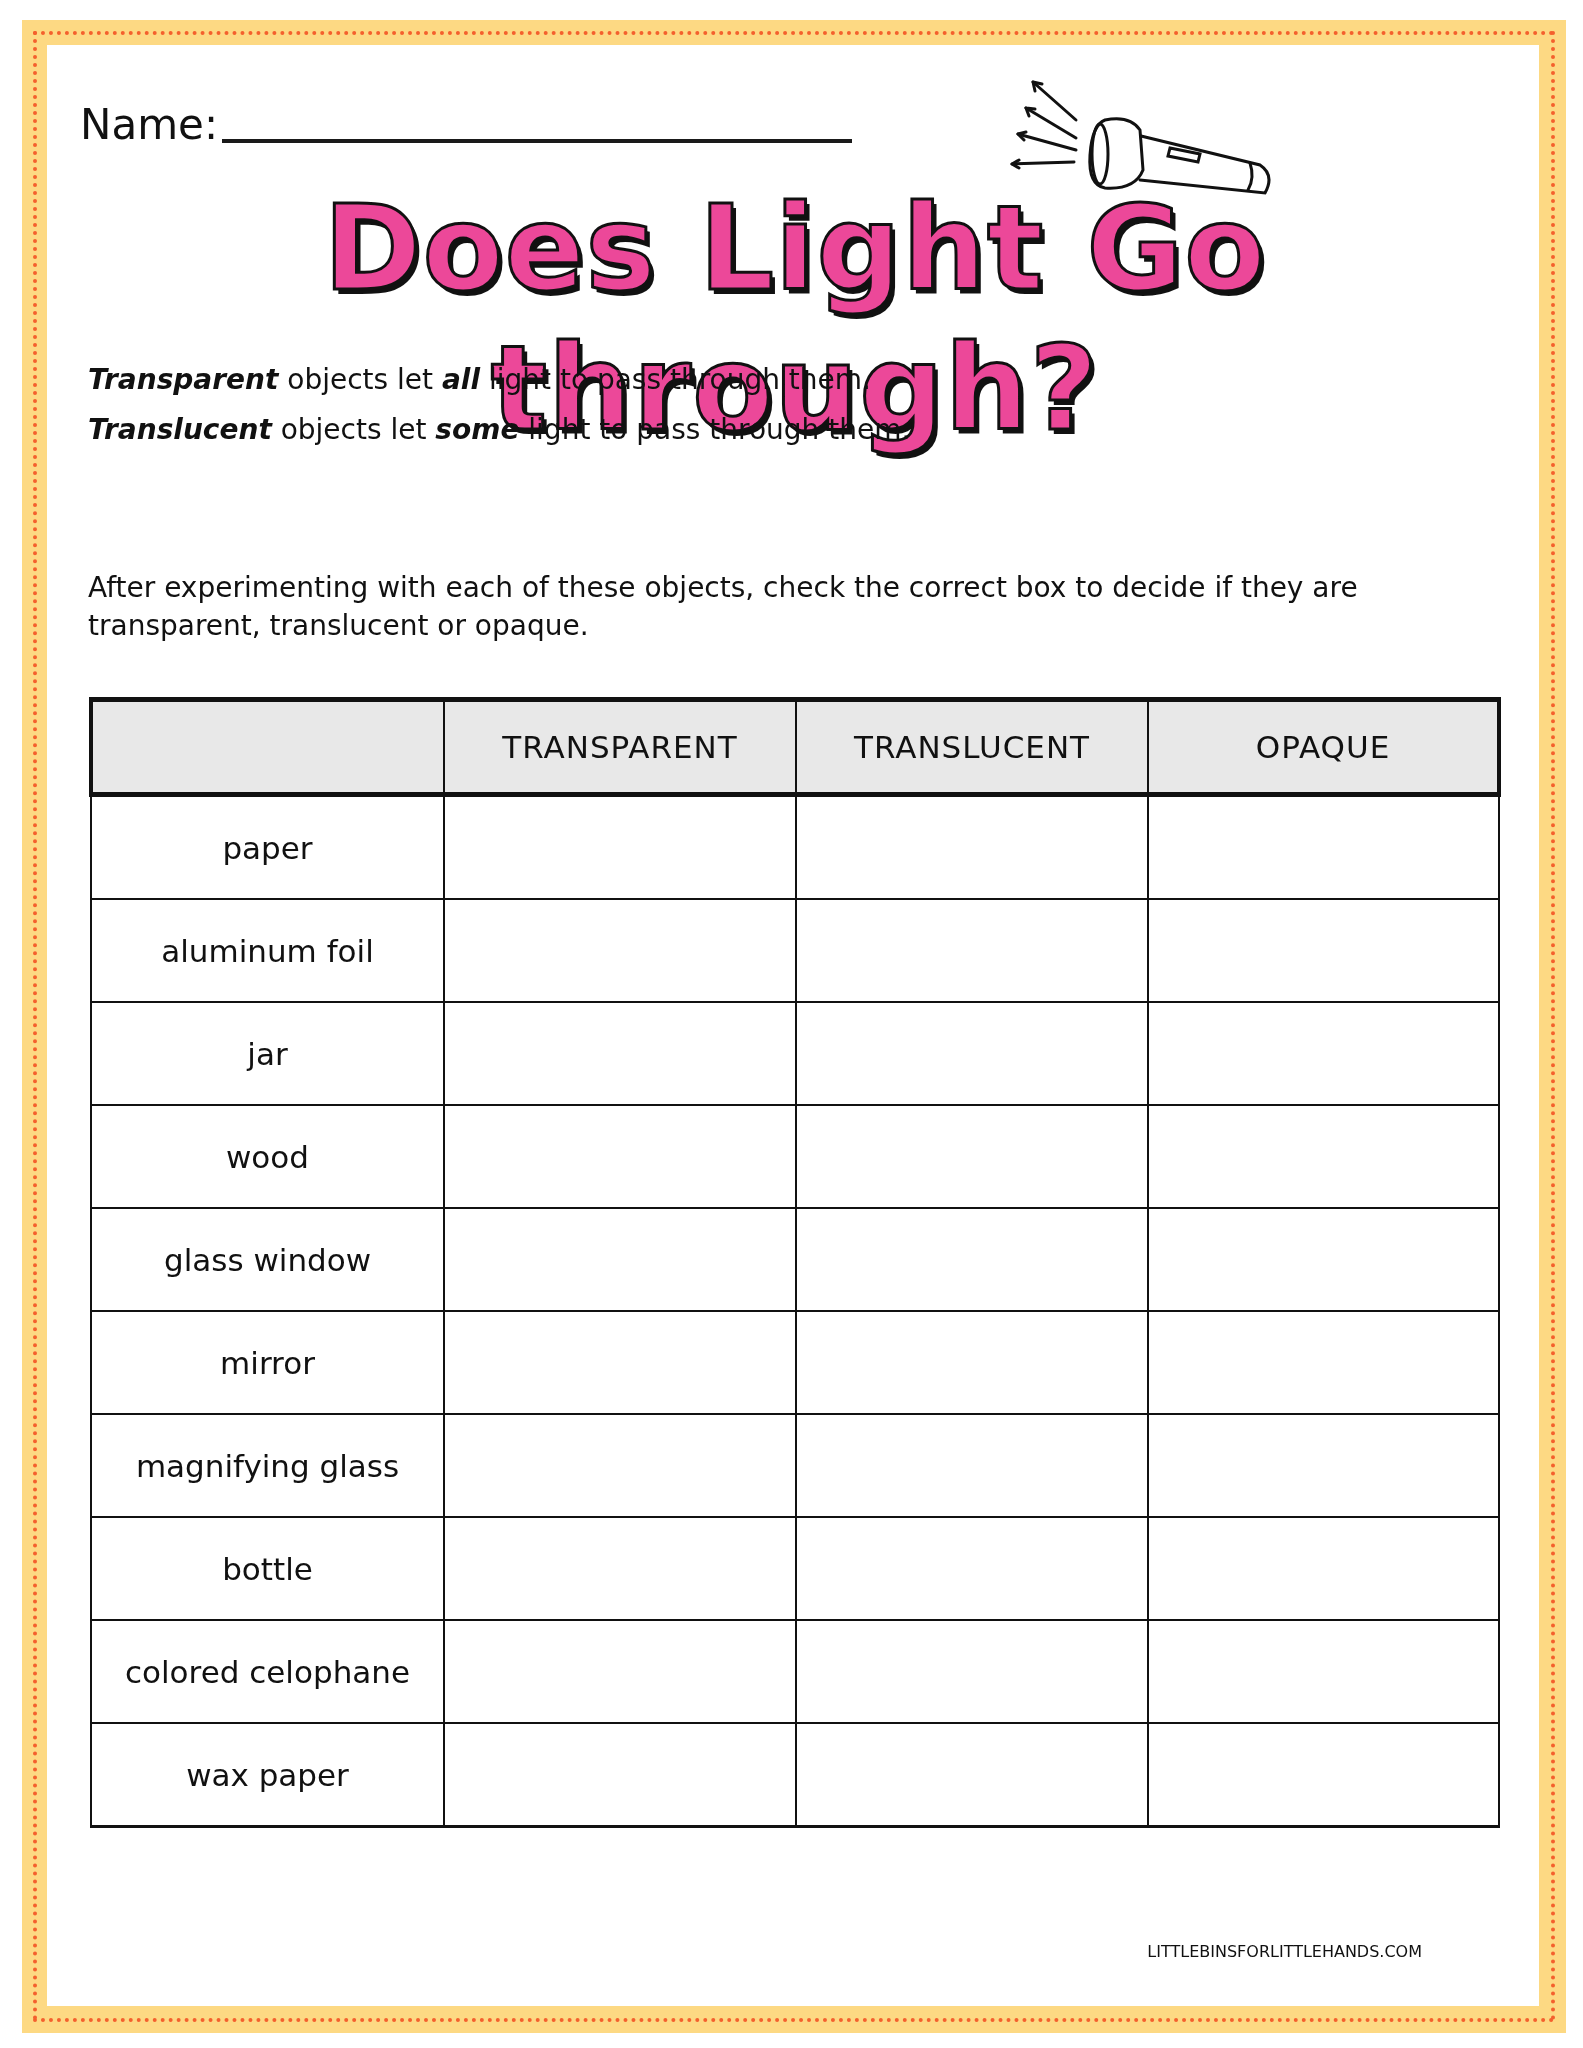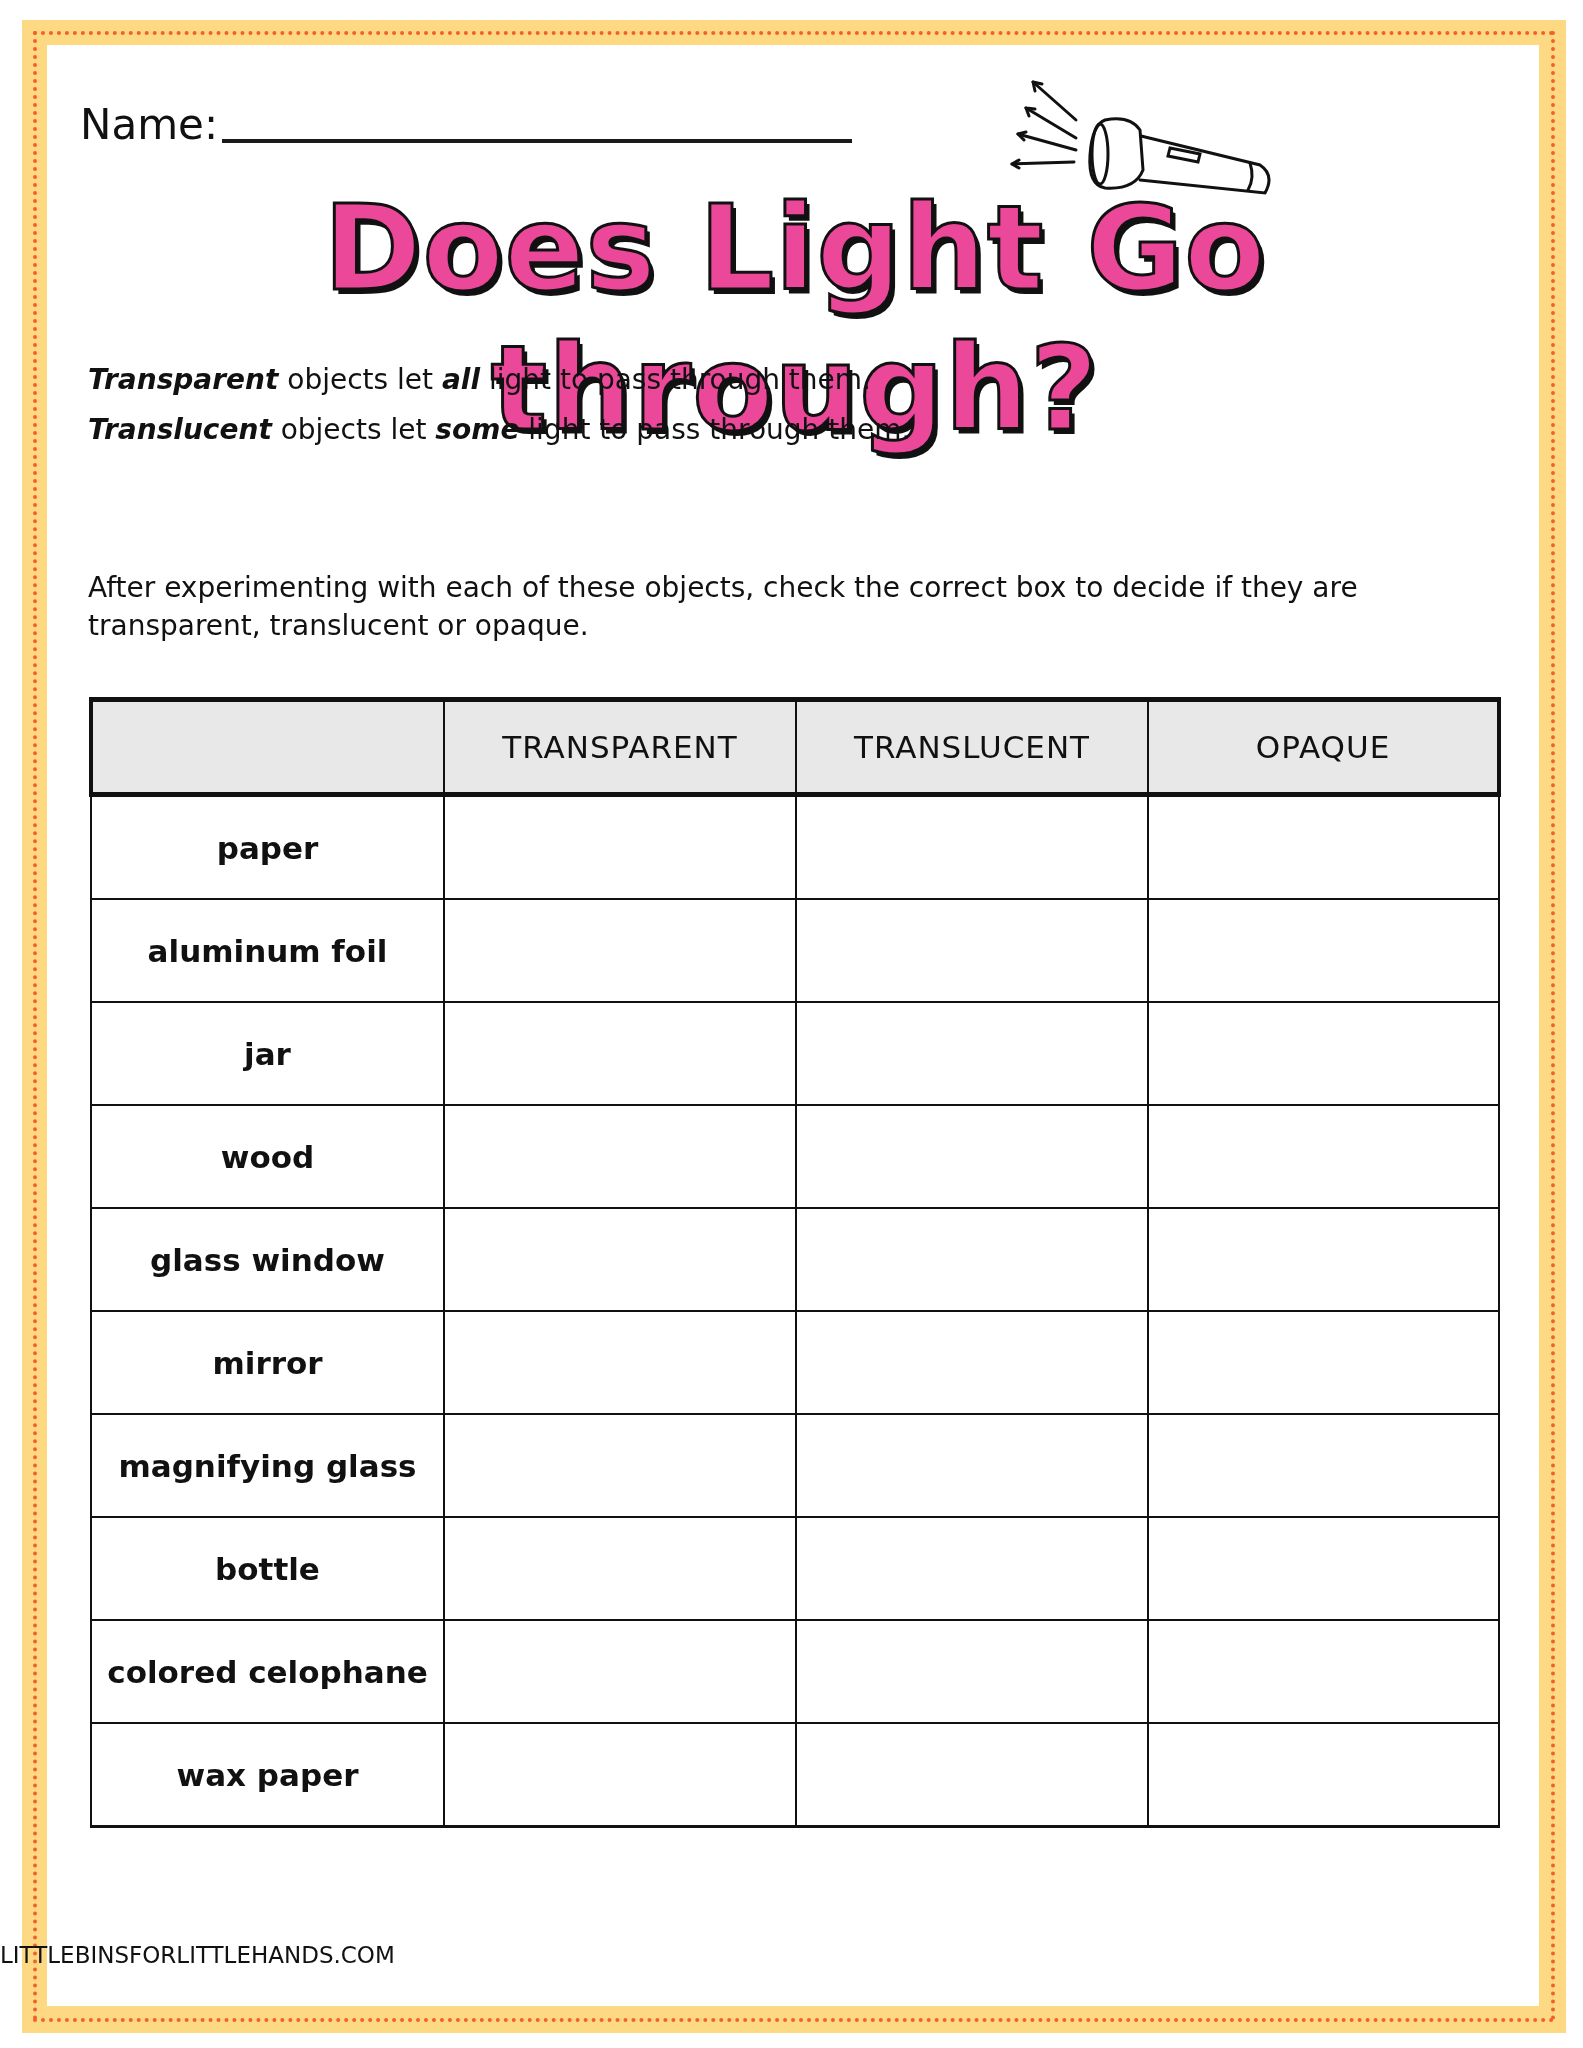--- a/index.html
+++ b/index.html
@@ -15,23 +15,23 @@
   .defs { position:absolute; left:88px; top:355px; font-size:28px; line-height:50px; }
   .defs .term { font-weight:bold; font-style:italic; }
   .defs .q { font-weight:bold; font-style:italic;margin-top:48px; }
   .instructions { position:absolute; left:88px; top:557px; width:1360px; font-size:28px; line-height:38px;margin-top:12px; }
   table.grid { position:absolute; left:89px; top:697px; width:1408px; border-collapse:collapse; table-layout:fixed; }
   table.grid th, table.grid td { border:2px solid #111; text-align:center; vertical-align:middle; font-size:31px; font-weight:normal; }
   table.grid thead th { background:#e8e8e8; height:88px; letter-spacing:1px; }
   table.grid thead tr { border-top:5px solid #111; border-bottom:5px solid #111; }
   table.grid thead th:first-child { border-left:4px solid #111; }
   table.grid thead th:last-child { border-right:4px solid #111; }
-  table.grid tbody td { height:99px;font-weight:bold; }
+  table.grid tbody td { height:99px; }
   table.grid tbody tr:last-child td { border-bottom:3px solid #111; }
-  .footer { position:absolute; left:0; width:1422px; top:1942px; text-align:left; font-size:23px; letter-spacing:0px; }
+  .footer { position:absolute; left:0; width:1422px; top:1942px; text-align:right; font-size:16px; letter-spacing:0px; }
 </style>
 </head>
 <body>
 
 <div class="frame-outer"></div>
 <div class="frame-dots"></div>
 <div class="frame-inner"></div>
 
 <div class="name-row">
   <span class="name-label">Name:</span>

